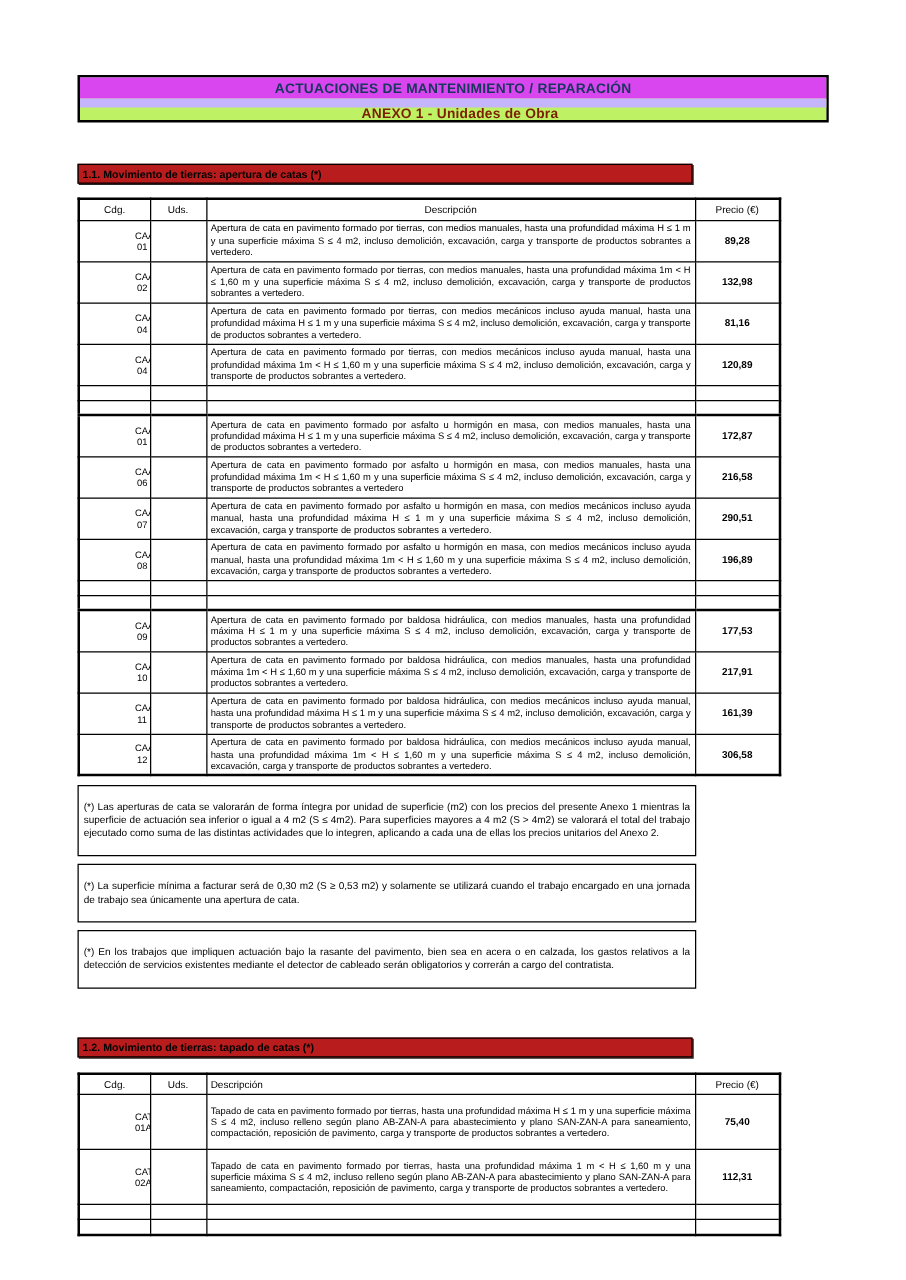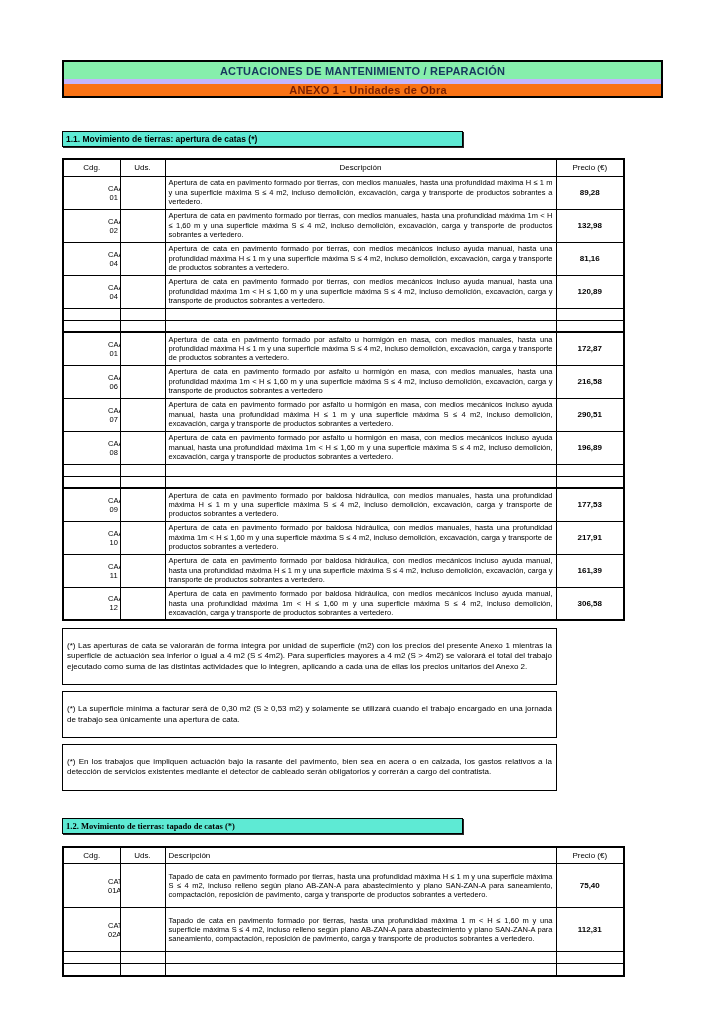--- a/index.html
+++ b/index.html
@@ -5,29 +5,29 @@
   * { margin:0; padding:0; box-sizing:border-box; }
   html,body { background:#ffffff; }
   body { font-family:"Liberation Sans", sans-serif; color:#000; }
   .page { position:relative; width:725px; height:1024px; background:#fff; overflow:hidden; }
   .content { position:absolute; left:62px; top:60px; width:601px; }
 
   
   .title-block { width:601px; border:2px solid #000; }
   .title-row { height:17px; display:flex; align-items:center; justify-content:center;
                font-weight:bold; font-size:11px; letter-spacing:0.2px; }
-  .title-main { background:#86efac; color:#17375E; }
-  .title-sub  { background:#f97316; color:#7A1F00; border-top:5px solid #c4b5fd;padding-left:11px; }
-
-  
-  .section-bar { width:401px; height:16px; background:#5eead4; border:1px solid #000;
+  .title-main { background:#d946ef; color:#17375E; }
+  .title-sub  { background:#bef264; color:#7A1F00; border-top:7px solid #c4b5fd;padding-left:11px; }
+
+  
+  .section-bar { width:492px; height:16px; background:#b91c1c; border:1px solid #000;
                  box-shadow:1px 1px 0 rgba(0,0,0,0.85);
                  font-weight:bold; font-size:8.5px; line-height:14px; padding-left:3px; }
   .bar1 { margin-top:33px; }
-  .bar2 { margin-top:27px;font-family:Liberation Serif, serif; }
+  .bar2 { margin-top:39px; }
 
   
   table { border-collapse:collapse; table-layout:fixed; width:561px; background:#fff; }
   .tbl1 { margin-top:11px; }
   .tbl2 { margin-top:12px; }
   th, td { border:1px solid #000; overflow:hidden; }
   table { border:2px solid #000; }
   th { font-size:8px; font-weight:normal; height:17px; text-align:center; vertical-align:middle; }
   th.h-desc-left { text-align:left; padding-left:3px; }
   td { font-size:7.5px; vertical-align:middle; }

